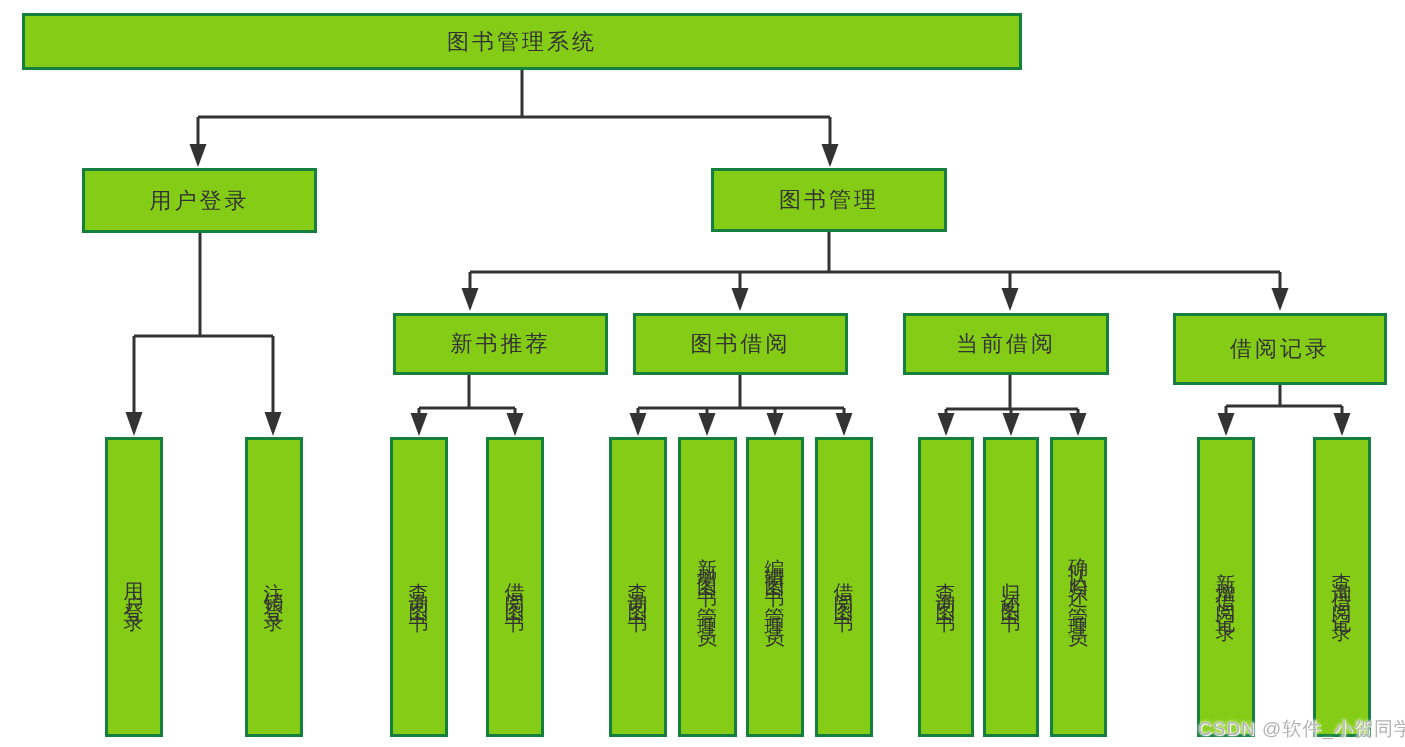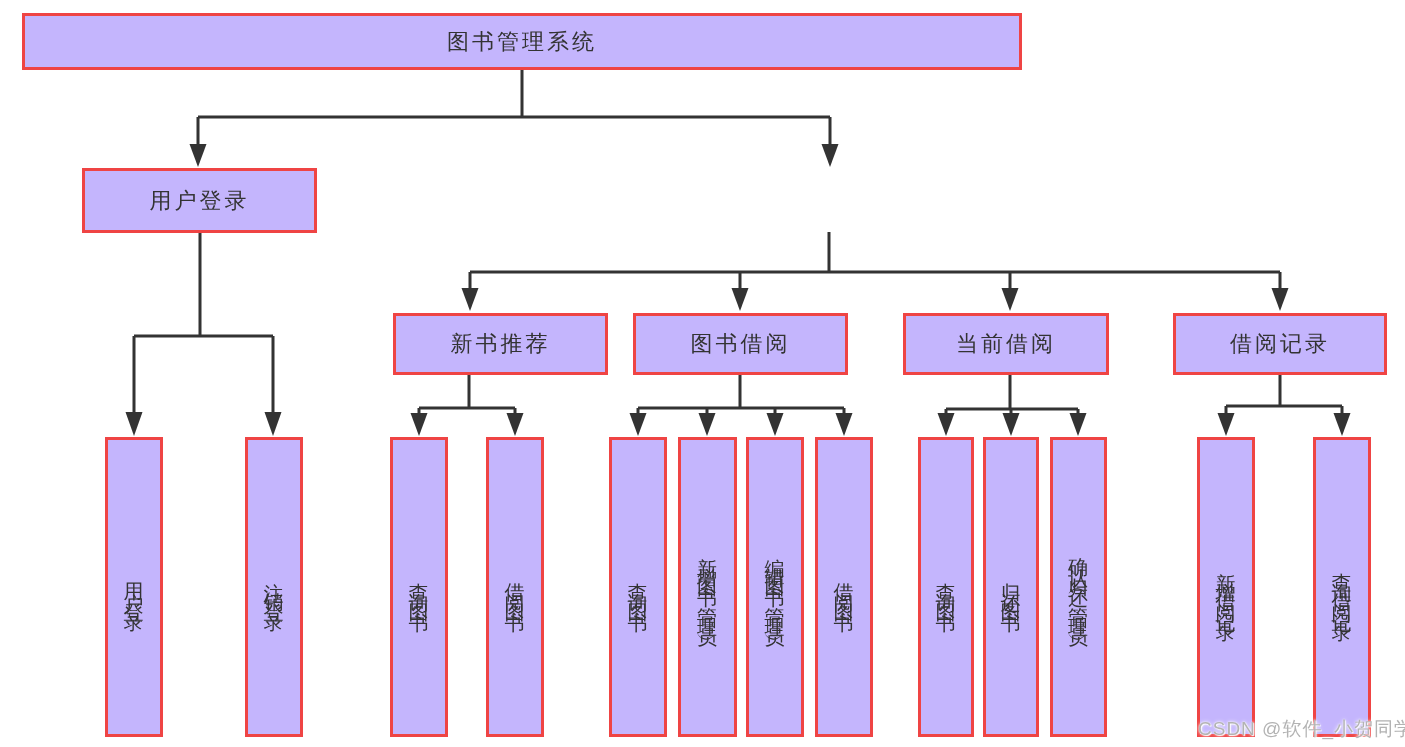--- a/index.html
+++ b/index.html
@@ -15,22 +15,22 @@
     background: #ffffff;
   }
   #connectors {
     position: absolute; left: 0; top: 0;
     width: 1405px; height: 747px;
     z-index: 1;
   }
   .node {
     position: absolute;
     box-sizing: border-box;
-    background: #c4b5fd;
-    border: 3px solid #ef4444;
+    background: #84cc16;
+    border: 3px solid #15803d;
     display: flex;
     align-items: center;
     justify-content: center;
     color: #333333;
     z-index: 2;
   }
   .h-node { font-size: 22px; letter-spacing: 3px; white-space: nowrap; }
   .v-node { font-size: 20px; }
   .v-node .v-label {
     writing-mode: vertical-lr;
@@ -38,21 +38,21 @@
     line-height: 1;
     white-space: nowrap;
   }
   
   #node-root            { left: 22px;   top: 13px;  width: 1000px; height: 57px; }
   #node-user-login      { left: 82px;   top: 168px; width: 235px;  height: 65px; }
   #node-book-management { left: 711px;  top: 168px; width: 236px;  height: 64px; }
   #node-new-book-recommend { left: 362px;  top: 313px; width: 215px; height: 62px; margin-left: 31px; }
   #node-book-borrow        { left: 633px;  top: 313px; width: 215px; height: 62px; }
   #node-current-borrow     { left: 903px;  top: 313px; width: 206px; height: 62px; }
-  #node-borrow-record      { left: 1173px; top: 313px; width: 214px; height: 62px; }
+  #node-borrow-record      { left: 1173px; top: 313px; width: 214px; height: 72px; }
   .leaf { top: 437px; height: 300px; width: 58px; }
   #leaf-user-login      { left: 105px; }
   #leaf-logout          { left: 245px; }
   #leaf-nb-query-books  { left: 390px; }
   #leaf-nb-borrow-books { left: 486px; }
   #leaf-bb-query-books  { left: 609px; }
   #leaf-bb-add-books    { left: 678px; width: 59px; }
   #leaf-bb-edit-books   { left: 746px; }
   #leaf-bb-borrow-books { left: 815px; }
   #leaf-cb-query-books  { left: 918px; width: 56px; }
@@ -117,20 +117,23 @@
     </g>
   </svg>
 
   <div class="node h-node" id="node-root">
     <span>图书管理系统</span>
   </div>
 
   <div class="node h-node" id="node-user-login">
     <span>用户登录</span>
   </div>
+  <div class="node h-node" id="node-book-management">
+    <span>图书管理</span>
+  </div>
 
   <div class="node h-node" id="node-new-book-recommend">
     <span>新书推荐</span>
   </div>
   <div class="node h-node" id="node-book-borrow">
     <span>图书借阅</span>
   </div>
   <div class="node h-node" id="node-current-borrow">
     <span>当前借阅</span>
   </div>

